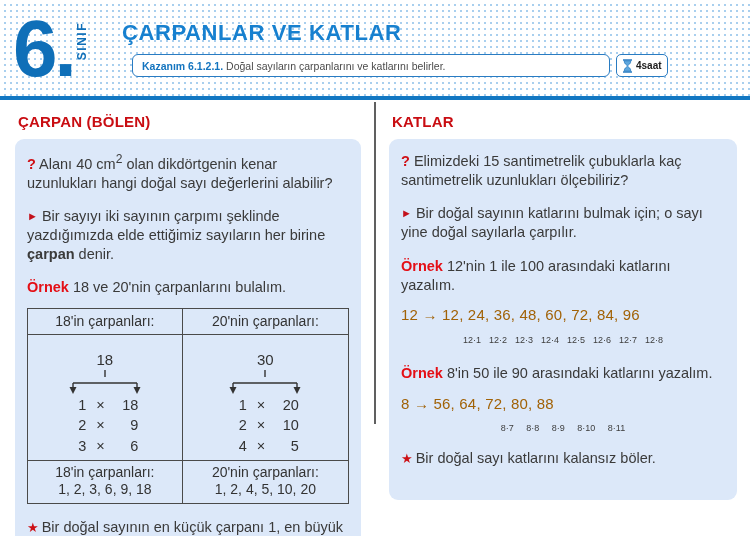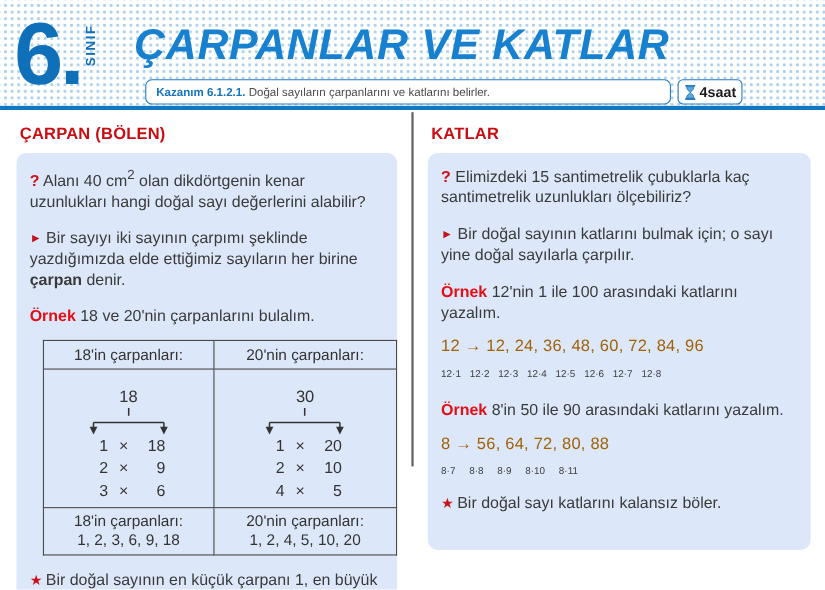--- a/index.html
+++ b/index.html
@@ -16,30 +16,30 @@
     background-image:radial-gradient(circle,#a9cfee 1.15px, rgba(0,0,0,0) 1.45px);
     background-size:6px 6px; background-position:2px 2px;
   }
   .logo { position:absolute; left:13px; top:10px; display:flex; align-items:flex-start; }
   .grade-number { font-size:80px; font-weight:bold; color:#0f6fb8; line-height:78px; letter-spacing:-3px; }
   .grade-label {
     writing-mode:vertical-rl; transform:rotate(180deg);
     font-size:12px; font-weight:bold; letter-spacing:1.5px; color:#0f6fb8; margin:12px 0 0 1px;
   }
   .head-main { position:absolute; left:122px; top:20px; }
-  .page-title { margin:0; font-size:39px; font-weight:bold; color:#1780cf; letter-spacing:0.6px;font-style:italic; }
+  .page-title { margin:0; font-size:22px; font-weight:bold; color:#1780cf; letter-spacing:0.6px; }
   .kazanim-row { display:flex; align-items:stretch; gap:6px; margin-top:8px;padding-left:10px; }
   .kazanim-bar {
     width:478px; background:#fff; border:1.5px solid #2a7cc2; border-radius:6px;
     padding:5px 9px 4px; font-size:10.5px; color:#4b4b4b; white-space:nowrap; overflow:hidden;
   }
   .kazanim-code { color:#1374bf; font-weight:bold; }
   .time-badge {
     background:#fff; border:1.5px solid #2a7cc2; border-radius:5px; padding:2px 5px;
-    display:flex; align-items:center; gap:3px; font-size:13px; font-weight:bold; color:#1c1c1c;
+    display:flex; align-items:center; gap:3px; font-size:10px; font-weight:bold; color:#1c1c1c;
   }
   .blue-rule { height:4px; background:#1277c2; }
 
   
   .content { display:flex; align-items:stretch; padding:0 13px 0 15px; height:324px; }
   .col-left { flex:none; width:346px; display:flex; flex-direction:column; }
   .divider { flex:none; width:2px; background:#606060; margin:2px 13px 0 13px; }
   .col-right { flex:1; display:flex; flex-direction:column; }
 
   .section-heading { margin:13px 0 9px 3px; font-size:15px; font-weight:bold; color:#c90d12; letter-spacing:0.2px; }
@@ -53,35 +53,35 @@
   .blue-box p { margin:10px 0; }
   .blue-box p.def-p { margin:14px 0; }
 
   .q-marker   { color:#cf1016; font-weight:bold; }
   .tri-marker { color:#c3101b; font-size:11px; vertical-align:1px; }
   .ornek-label{ color:#e40f16; font-weight:bold; }
   .star-marker{ color:#cc1016; font-size:13px; margin-right:3px; }
   .bold-term  { font-weight:bold; }
 
   
-  .factor-table { width:100%; border-collapse:collapse; margin:10px 12px 12px; text-align:center; color:#333; }
+  .factor-table { width:100%; border-collapse:collapse; margin:10px 0 12px; text-align:center; color:#333; }
   .factor-table td { border:1.4px solid #4a4a4a; padding:0; }
   td.th-cell { font-size:14px; padding:3px 2px 4px; }
   td.tree-cell { padding:16px 2px 4px; vertical-align:top; }
   .tree-top { font-size:15px; line-height:1.2; }
   .tree-bracket { display:block; margin:0 auto; }
   .prod { display:flex; justify-content:center; font-size:14.5px; line-height:1.4; }
   .prod .a  { width:15px; text-align:right; }
   .prod .op { width:28px; text-align:center; }
   .prod .b  { width:24px; text-align:right; }
   td.result-cell { font-size:14px; line-height:1.25; padding:3px 2px 4px; }
 
   
   .mult-line { margin:12px 0 0; font-size:15px; color:#a16207; letter-spacing:0.2px; }
-  .mult-sub  { margin:0; font-size:9px; color:#3d3d3d; }
+  .mult-sub  { margin:0; font-size:9px; color:#3d3d3d;text-align:center; }
   .sub1 { margin-left:37px; word-spacing:5.5px; }
   .sub2 { margin-left:29px; word-spacing:10px; }
   .ornek2 { margin-top:18px !important; }
   .note-p { margin:14px 0 10px !important; }
 
   .soru { margin:34px 3px 0; line-height:1.45; font-size:14.5px; color:#3a3a3a; }
 </style>
 </head>
 <body>
 

